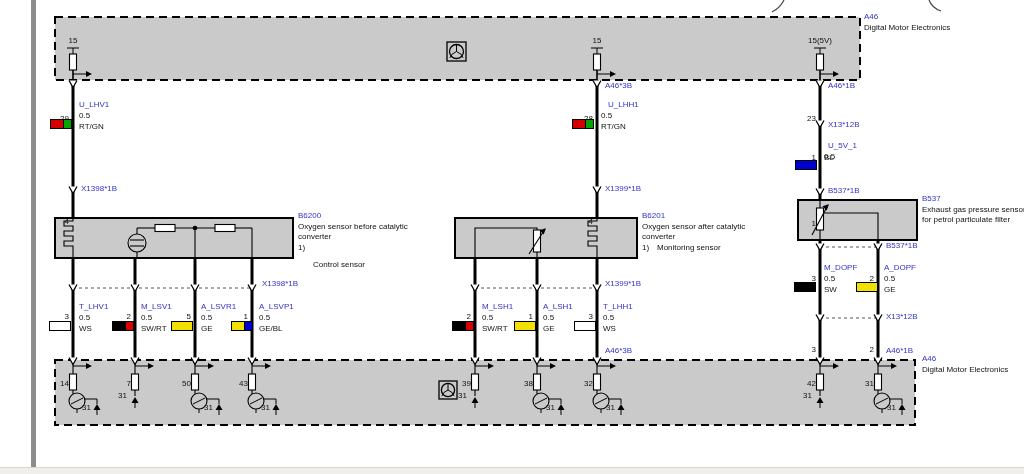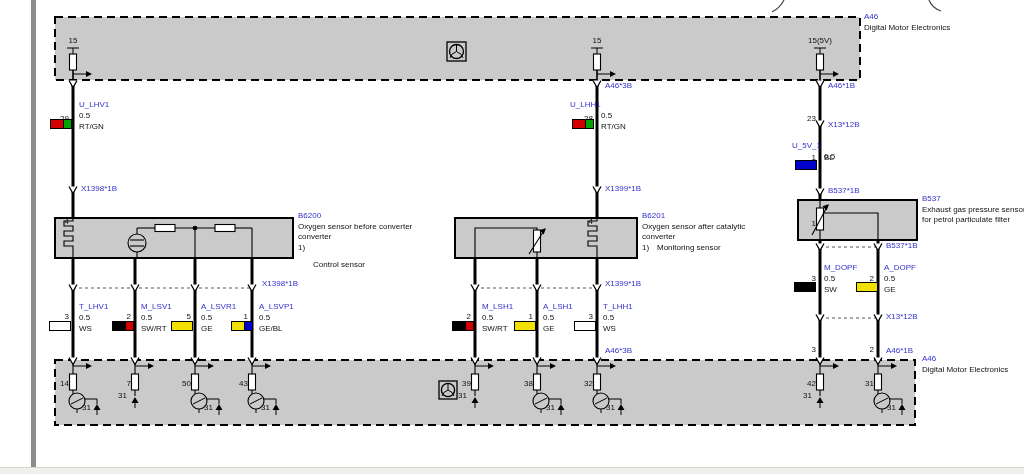--- a/index.html
+++ b/index.html
@@ -234,21 +234,21 @@
   <div class="t b" style="left:864px;top:12px">A46</div>
   <div class="t" style="left:864px;top:23px">Digital Motor Electronics</div>
   <div class="t b" style="left:922px;top:354px">A46</div>
   <div class="t" style="left:922px;top:365px">Digital Motor Electronics</div>
 
   <div class="t fu" style="left:61px;top:36px;width:24px">15</div>
   <div class="t fu" style="left:585px;top:36px;width:24px">15</div>
   <div class="t fu" style="left:800px;top:36px;width:40px">15(5V)</div>
 
   <div class="t b" style="left:298px;top:211px">B6200</div>
-  <div class="t" style="left:298px;top:222px">Oxygen sensor before converter</div>
+  <div class="t" style="left:298px;top:222px">Oxygen sensor before catalytic</div>
   <div class="t" style="left:298px;top:232px">converter</div>
   <div class="t" style="left:298px;top:243px">1)</div>
   <div class="t" style="left:313px;top:260px">Control sensor</div>
 
   <div class="t b" style="left:642px;top:211px">B6201</div>
   <div class="t" style="left:642px;top:222px">Oxygen sensor after catalytic</div>
   <div class="t" style="left:642px;top:232px">converter</div>
   <div class="t" style="left:642px;top:243px">1)</div>
   <div class="t" style="left:657px;top:243px">Monitoring sensor</div>
 
@@ -298,29 +298,29 @@
   <div class="t b" style="left:886px;top:346px">A46*1B</div>
 
   <div class="t b" style="left:79px;top:100px">U_LHV1</div>
   <div class="t" style="left:79px;top:111px">0.5</div>
   <div class="t" style="left:79px;top:122px">RT/GN</div>
   <div class="swatch duo" style="left:50px;top:119px">
       <i style="background: rgb(212, 0, 0);"></i>
       <i style="background: rgb(0, 164, 0);"></i>
     </div>
 
-  <div class="t b" style="left:570px;top:100px">U_LHH1</div>
+  <div class="t b" style="left:608px;top:100px">U_LHH1</div>
   <div class="t" style="left:601px;top:111px">0.5</div>
   <div class="t" style="left:601px;top:122px">RT/GN</div>
   <div class="swatch duo" style="left:572px;top:119px">
       <i style="background: rgb(212, 0, 0);"></i>
       <i style="background: rgb(0, 164, 0);"></i>
     </div>
 
-  <div class="t b" style="left:792px;top:141px">U_5V_1</div>
+  <div class="t b" style="left:828px;top:141px">U_5V_1</div>
   <div class="t" style="left:824px;top:152px">0.5</div>
   <div class="t" style="left:824px;top:153px">BL</div>
   <div class="swatch" style="left:795px;top:160px">
       <i style="background: rgb(0, 0, 205);"></i>
     </div>
 
   <div class="t b" style="left:79px;top:302px">T_LHV1</div>
   <div class="t" style="left:79px;top:313px">0.5</div>
   <div class="t" style="left:79px;top:324px">WS</div>
   <div class="swatch" style="left:49px;top:321px">

